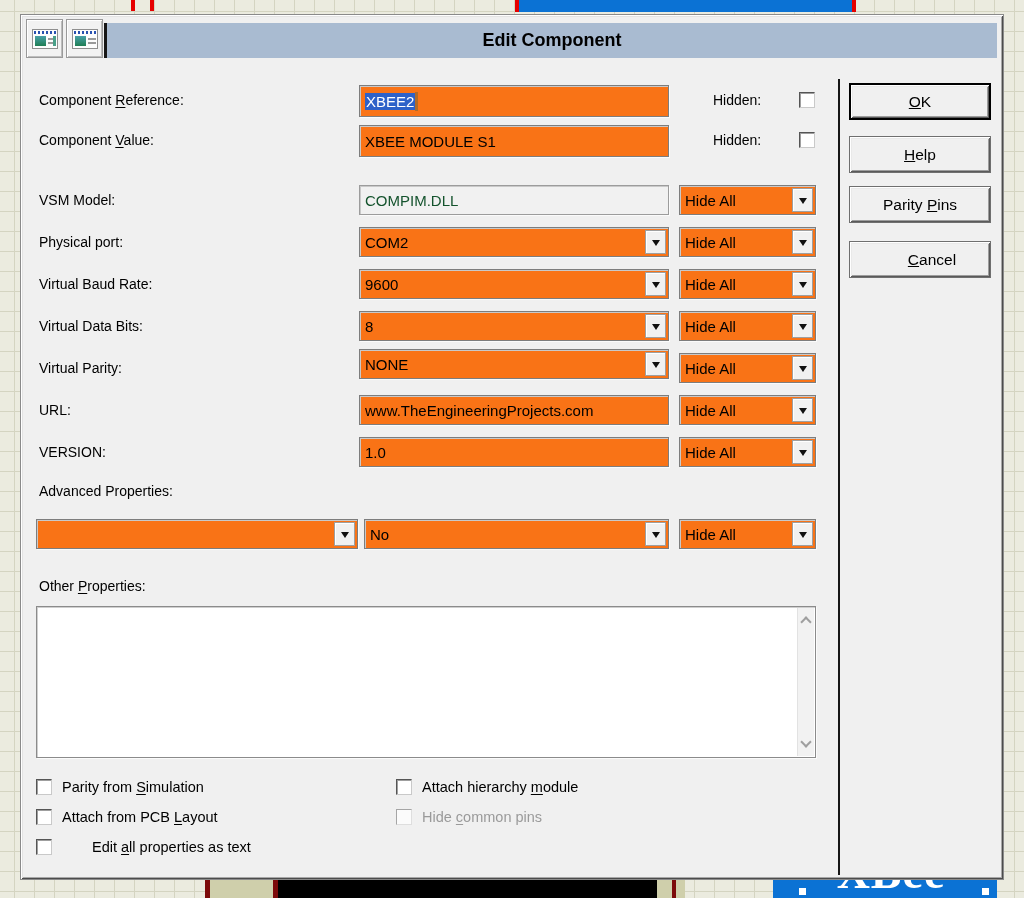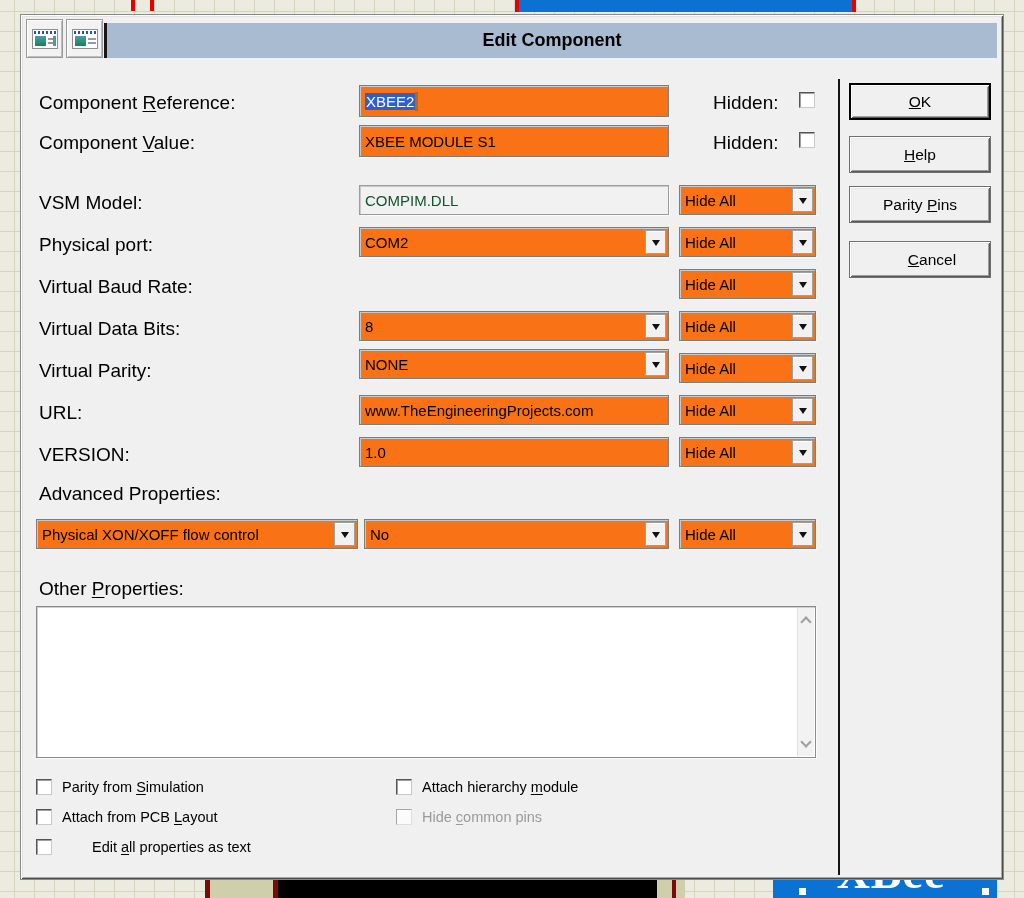--- a/index.html
+++ b/index.html
@@ -55,21 +55,21 @@
   }
   .mini-window { position:relative; width:26px; height:20px; background:#fdfdfd; border:1px solid #8f8f8f; }
   .mini-window .mini-title { position:absolute; left:1px; top:1px; right:1px; height:3px;
      background:repeating-linear-gradient(to right,#2a52b0 0 2px,#fdfdfd 2px 4px); }
   .mini-window .mini-body { position:absolute; left:2px; top:6px; width:11px; bottom:2px;
      background:linear-gradient(to bottom,#49a0a8,#1f7f54); }
   .mini-window .mini-line1 { position:absolute; left:15px; top:8px; width:8px; height:2px; background:#9a9a9a; }
   .mini-window .mini-line2 { position:absolute; left:15px; top:12px; width:8px; height:2px; background:#9a9a9a; }
   .mini-window .mini-strip { position:absolute; right:1px; top:6px; width:3px; bottom:2px; background:#49a089; }
   
-  .lbl { position:absolute; left:18px; font-size:19px; color:#000; white-space:nowrap; }
+  .lbl { position:absolute; left:18px; font-size:14px; color:#000; white-space:nowrap; }
   .lbl u, .cb-label u { text-underline-offset:2px; }
   
   .field {
     position:absolute; background:#f97316;
     border:1px solid #7d7d7d;
     box-shadow: 1px 1px 0 #fbfbfb, inset 1px 1px 0 #c9c9c9;
     font-size:15px; color:#000;
     display:flex; align-items:center; padding-left:5px;
     white-space:nowrap; overflow:hidden;
   }
@@ -199,20 +199,26 @@
         </span>
     </div>
     <div class="field" style="left:658px; top:212px; width:137px; height:30px;">
       <span>Hide All</span>
       <span class="combo-arrow">
           <span class="tri-down"></span>
         </span>
     </div>
 
     <div class="lbl" style="top:261px;">Virtual Baud Rate:</div>
+    <div class="field" style="left:338px; top:254px; width:310px; height:30px;">
+      <span>9600</span>
+      <span class="combo-arrow">
+          <span class="tri-down"></span>
+        </span>
+    </div>
     <div class="field" style="left:658px; top:254px; width:137px; height:30px;">
       <span>Hide All</span>
       <span class="combo-arrow">
           <span class="tri-down"></span>
         </span>
     </div>
 
     <div class="lbl" style="top:303px;">Virtual Data Bits:</div>
     <div class="field" style="left:338px; top:296px; width:310px; height:30px;">
       <span>8</span>
@@ -258,21 +264,20 @@
     </div>
     <div class="field" style="left:658px; top:422px; width:137px; height:30px;">
       <span>Hide All</span>
       <span class="combo-arrow">
           <span class="tri-down"></span>
         </span>
     </div>
 
     <div class="lbl" style="top:468px;">Advanced Properties:</div>
     <div class="field" style="left:15px; top:504px; width:322px; height:30px;">
-      <span>Physical XON/XOFF flow control</span>
       <span class="combo-arrow">
           <span class="tri-down"></span>
         </span>
     </div>
     <div class="field" style="left:343px; top:504px; width:305px; height:30px;">
       <span>No</span>
       <span class="combo-arrow">
           <span class="tri-down"></span>
         </span>
     </div>

